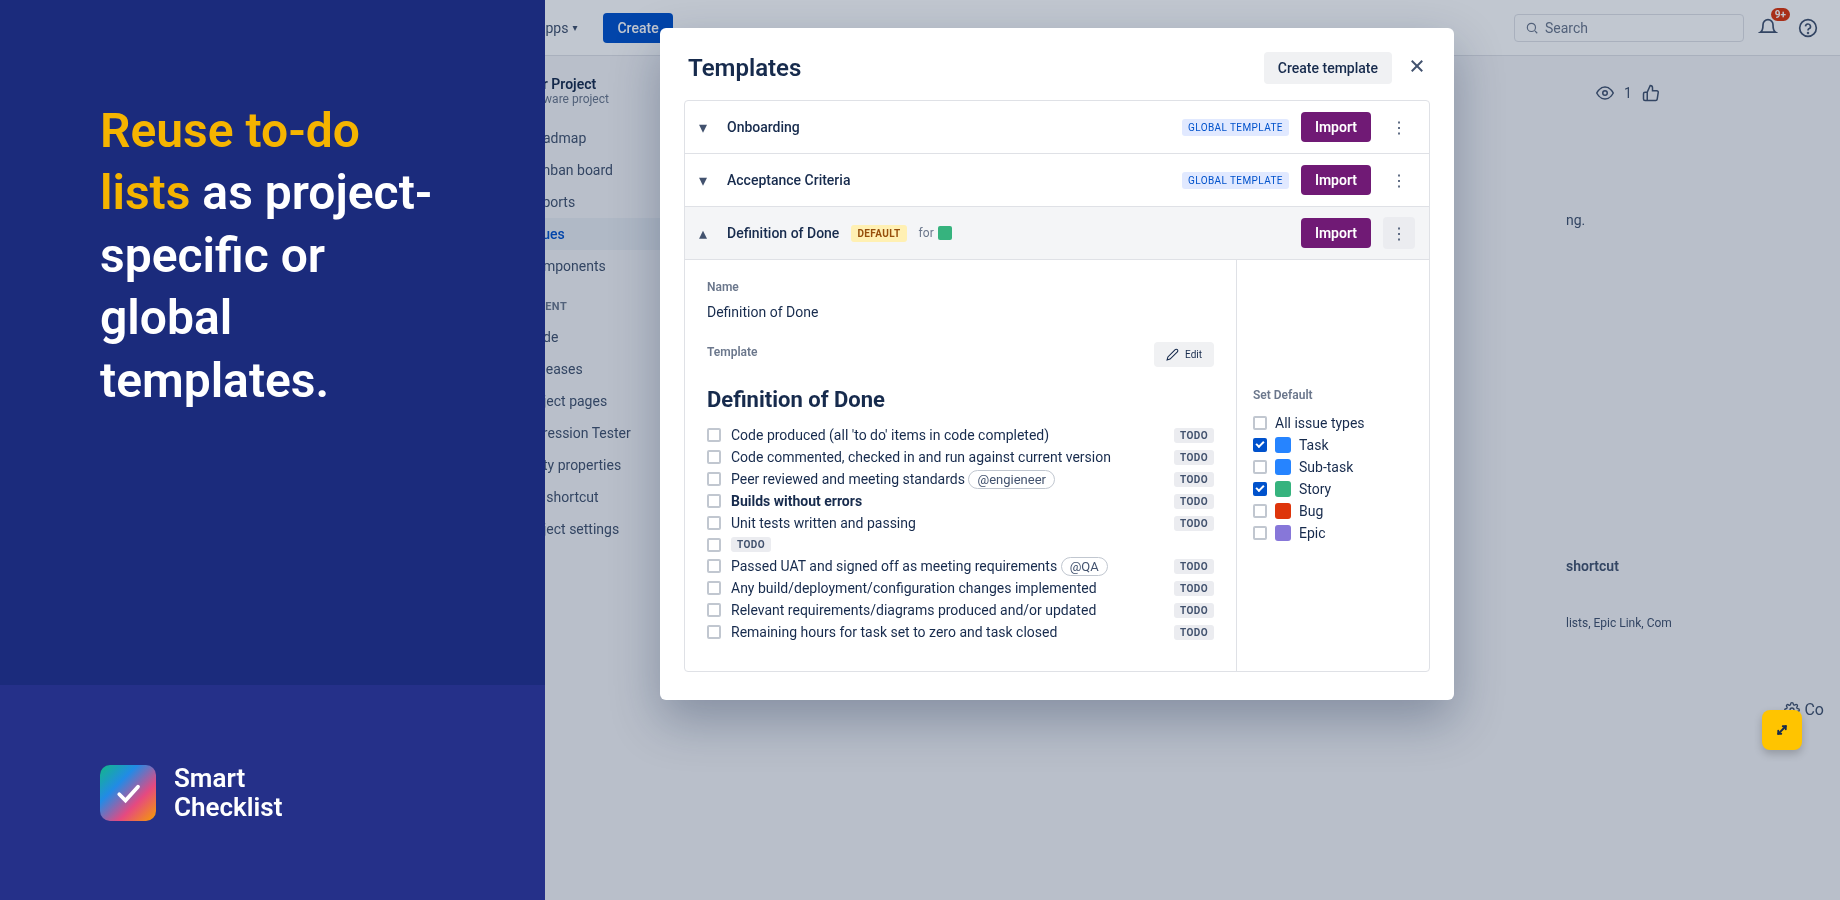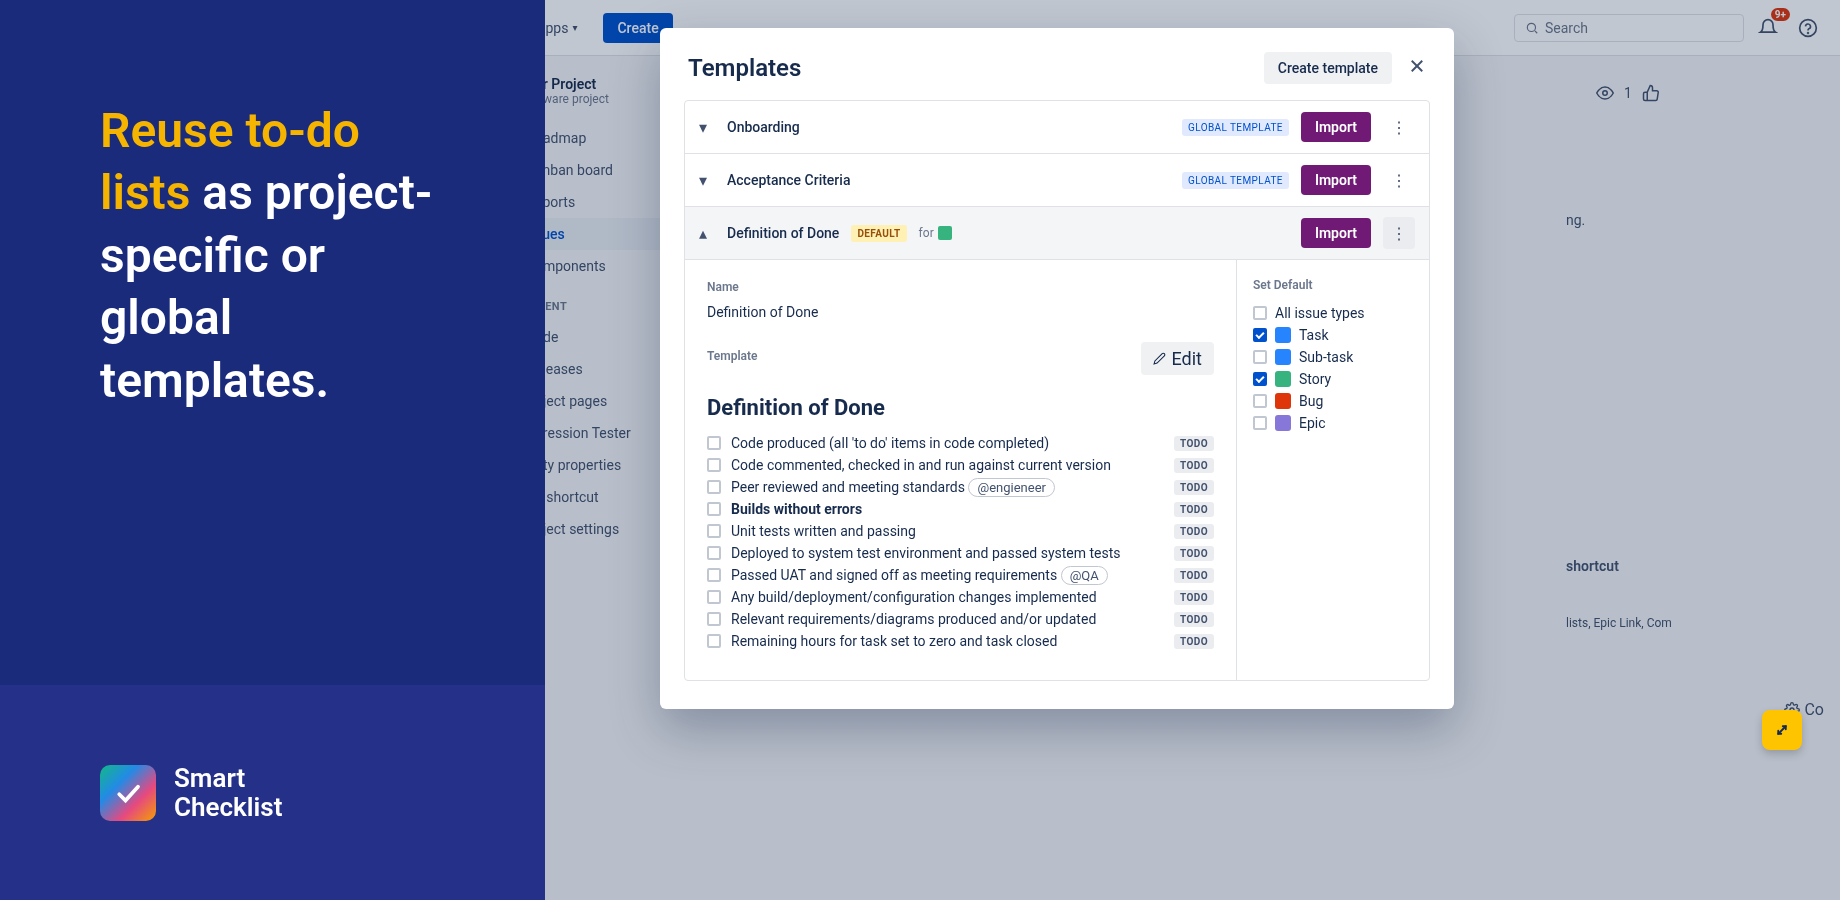--- a/index.html
+++ b/index.html
@@ -57,26 +57,26 @@
 .tpl-row .name { font-size:14px; color:#172b4d; font-weight:500; }
 .tpl-row .grow { flex:1; }
 .global-badge { background:#e1e9ff; color:#0052cc; font-size:10px; font-weight:400; letter-spacing:0.4px; padding:3px 6px; border-radius:3px; }
 .default-badge { background:#fff0b3; color:#974f0c; font-size:10px; font-weight:700; letter-spacing:0.4px; padding:3px 6px; border-radius:3px; }
 .for-text { font-size:12px; color:#6b778c; display:flex; align-items:center; gap:4px; }
 .story-ico { width:14px; height:14px; background:#36b37e; border-radius:2px; display:inline-block; }
 .import-btn { background:#701a75; color:#fff; padding:7px 14px; border-radius:4px; font-size:14px; font-weight:600; }
 .kebab { width:32px; height:32px; border-radius:4px; display:flex; align-items:center; justify-content:center; color:#42526e; }
 .kebab.lit { background:#ebecf0; }
 
-.tpl-detail { display:flex; border-top:0; }
+.tpl-detail { display:flex; border-top:0;align-items:center; }
 .tpl-main { flex:1; padding: 20px 22px 28px; border-right:1px solid #dfe1e6; }
 .tpl-main .lbl { font-size:12px; font-weight:600; color:#6b778c; margin-bottom:6px; }
 .tpl-main .val { font-size:14px; color:#172b4d; padding:4px 0; }
 .tpl-main .tpl-lbl-row { display:flex; align-items:center; justify-content:space-between; margin-top:18px; }
-.edit-btn { display:flex; align-items:center; gap:6px; background:#f0f1f3; padding:6px 12px; border-radius:4px; font-size:18px; color:#172b4d; }
+.edit-btn { display:flex; align-items:center; gap:6px; background:#f0f1f3; padding:6px 12px; border-radius:4px; font-size:10px; color:#172b4d; }
 .tpl-main h3 { font-size:22px; font-weight:700; color:#172b4d; margin:20px 0 12px; }
 .chk-item { display:flex; align-items:center; gap:10px; padding:3px 0; }
 .chk-box { width:14px; height:14px; border:2px solid #c1c7d0; border-radius:2px; flex-shrink:0; }
 .chk-text { font-size:14px; color:#172b4d; flex:1; }
 .chk-text.bold { font-weight:700; }
 .mention { border:1px solid #c1c7d0; border-radius:10px; padding:1px 8px; font-size:13px; color:#42526e; }
 .todo-tag { background:#ebecf0; color:#42526e; font-size:10px; font-weight:700; letter-spacing:0.4px; padding:2px 6px; border-radius:3px; }
 
 .tpl-side { width:192px; padding:18px 16px; }
 .tpl-side .hd { font-size:12px; font-weight:600; color:#6b778c; margin-bottom:10px; }
@@ -288,21 +288,20 @@
               <span class="chk-text bold">Builds without errors </span>
               <span class="todo-tag">TODO</span>
             </div>
             <div class="chk-item">
               <span class="chk-box"></span>
               <span class="chk-text">Unit tests written and passing </span>
               <span class="todo-tag">TODO</span>
             </div>
             <div class="chk-item">
               <span class="chk-box"></span>
-              <span class="chk-text">Deployed to system test environment and passed system tests </span>
               <span class="todo-tag">TODO</span>
             </div>
             <div class="chk-item">
               <span class="chk-box"></span>
               <span class="chk-text">Passed UAT and signed off as meeting requirements <span class="mention">@QA</span></span>
               <span class="todo-tag">TODO</span>
             </div>
             <div class="chk-item">
               <span class="chk-box"></span>
               <span class="chk-text">Any build/deployment/configuration changes implemented </span>

